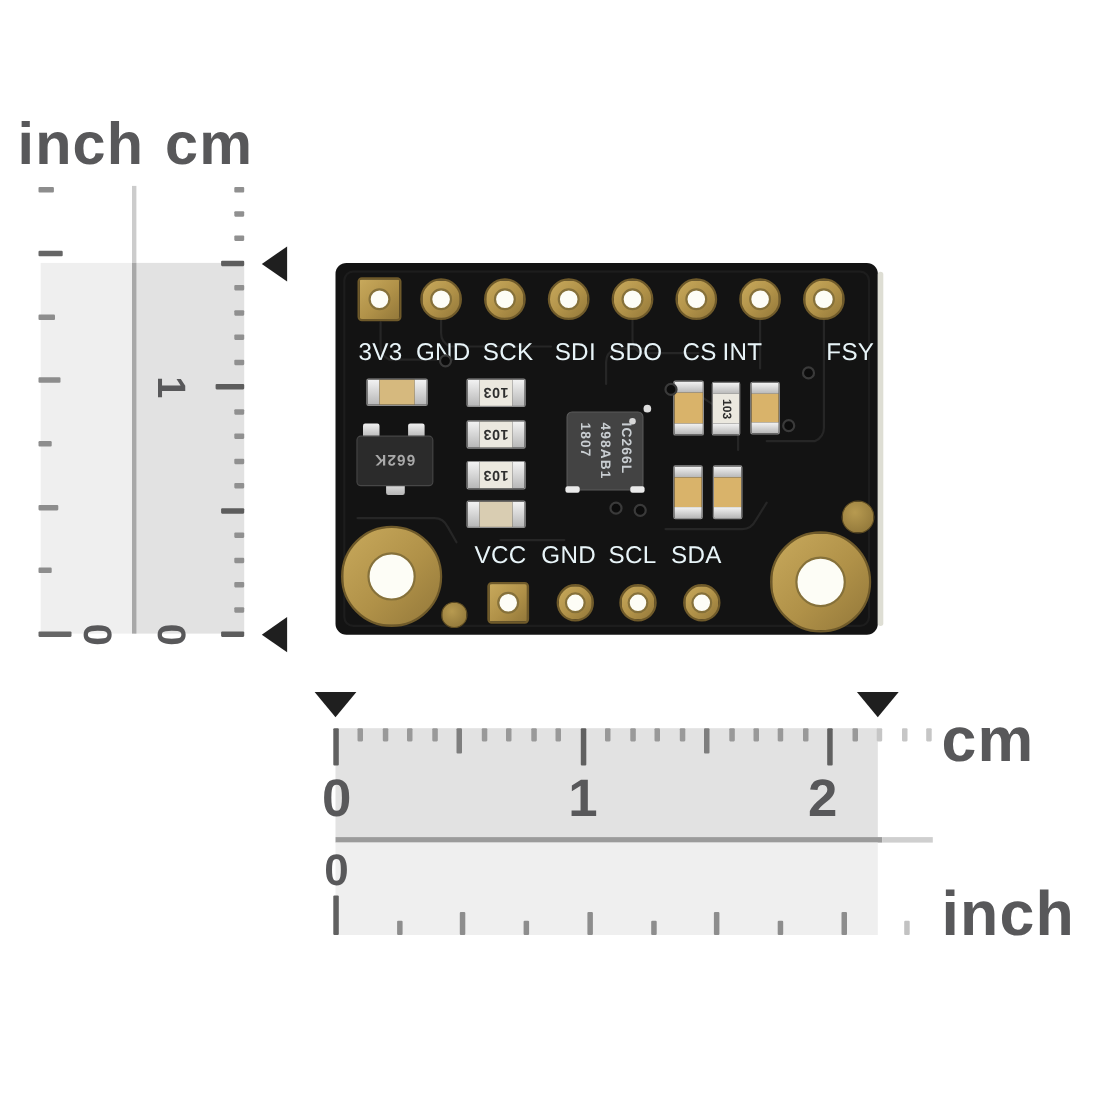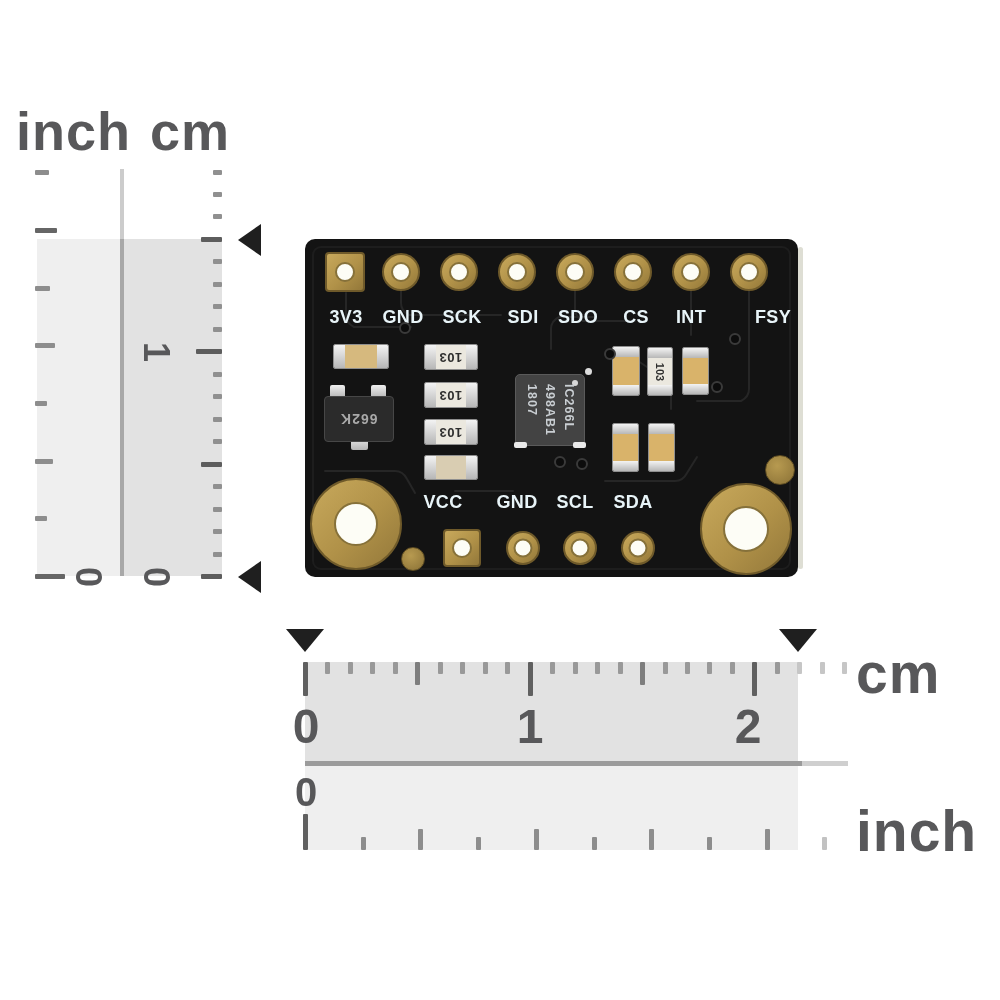--- a/index.html
+++ b/index.html
@@ -22,21 +22,21 @@
   .board{position:absolute;left:305px;top:239px;width:493px;height:338px;
          background:var(--pcb);border-radius:10px;}
   .board-edge{position:absolute;right:-5px;top:8px;bottom:8px;width:5px;background:#deded4;border-radius:3px;}
   .pad{position:absolute;background:linear-gradient(135deg,#c8a95c,var(--gold) 55%,#93783a);
        border:2px solid var(--gold-dark);box-sizing:border-box;border-radius:50%;}
   .pad.square{border-radius:4px;}
   .hole{position:absolute;left:50%;top:50%;transform:translate(-50%,-50%);
         border-radius:50%;background:var(--hole-white);border:2px solid #86713a;box-sizing:border-box;}
   .gold-dot{position:absolute;border-radius:50%;
         background:radial-gradient(circle at 40% 35%,#b79a50,#8a7136);border:1px solid #5f4d22;}
-  .pin-label{position:absolute;transform:translateX(-50%);font-size:18px;font-weight:bold;
+  .pin-label{position:absolute;transform:translateX(-50%);font-size:22px;font-weight:normal;
         color:var(--silkscreen);letter-spacing:0.3px;white-space:nowrap;}
   .via{position:absolute;width:8px;height:8px;border-radius:50%;background:#0c0c0c;border:2px solid #3a3a3a;box-sizing:content-box;}
   .wdot{position:absolute;border-radius:50%;background:#dcdcdc;}
   
   .res{position:absolute;display:flex;border:1px solid #8f8f8f;border-radius:2px;overflow:hidden;}
   .res .cap{width:11px;background:linear-gradient(#f3f3f3,#b7b7b7);}
   .res .mid{flex:1;display:flex;align-items:center;justify-content:center;}
   .res .mid span{font-size:13px;font-weight:bold;color:#2e2e2e;transform:rotate(180deg);letter-spacing:0.5px;}
   .vcomp{position:absolute;display:flex;flex-direction:column;border:1px solid #8f8f8f;border-radius:2px;overflow:hidden;}
   .vcomp .cap{height:10px;background:linear-gradient(#f3f3f3,#b7b7b7);}
@@ -152,21 +152,21 @@
     <div class="pad" style="left:425px;top:14px;width:38px;height:38px;">
         <div class="hole" style="width:20px;height:20px;"></div>
       </div>
 
     <div class="pin-label" style="left:41px;top:68px;">3V3</div>
     <div class="pin-label" style="left:98px;top:68px;">GND</div>
     <div class="pin-label" style="left:157px;top:68px;">SCK</div>
     <div class="pin-label" style="left:218px;top:68px;">SDI</div>
     <div class="pin-label" style="left:273px;top:68px;">SDO</div>
     <div class="pin-label" style="left:331px;top:68px;">CS</div>
-    <div class="pin-label" style="left:386px;top:68px;">INT</div>
+    <div class="pin-label" style="left:370px;top:68px;">INT</div>
     <div class="pin-label" style="left:468px;top:68px;">FSY</div>
 
     <div class="res" style="left:28px;top:105px;width:54px;height:23px;">
       <span class="cap"></span>
         <span class="mid" style="background:#d6b97e;"></span>
         <span class="cap"></span>
     </div>
     <div class="sot-pad" style="left:25px;top:146px;width:15px;height:13px;"></div>
     <div class="sot-pad" style="left:66px;top:146px;width:15px;height:13px;"></div>
     <div class="sot-pad" style="left:46px;top:197px;width:17px;height:14px;"></div>
@@ -243,21 +243,21 @@
         <span class="cap"></span>
     </div>
 
     <div class="via" style="left:94px;top:83px;"></div>
     <div class="via" style="left:299px;top:109px;"></div>
     <div class="via" style="left:424px;top:94px;"></div>
     <div class="via" style="left:406px;top:142px;"></div>
     <div class="via" style="left:249px;top:217px;"></div>
     <div class="via" style="left:271px;top:219px;"></div>
 
-    <div class="pin-label" style="left:138px;top:253px;">VCC</div>
+    <div class="pin-label" style="left:150px;top:253px;">VCC</div>
     <div class="pin-label" style="left:212px;top:253px;">GND</div>
     <div class="pin-label" style="left:270px;top:253px;">SCL</div>
     <div class="pin-label" style="left:328px;top:253px;">SDA</div>
 
     <div class="pad square" style="left:138px;top:290px;width:38px;height:38px;">
         <div class="hole" style="width:20px;height:20px;"></div>
       </div>
     <div class="pad" style="left:201px;top:292px;width:34px;height:34px;">
         <div class="hole" style="width:19px;height:19px;"></div>
       </div>

